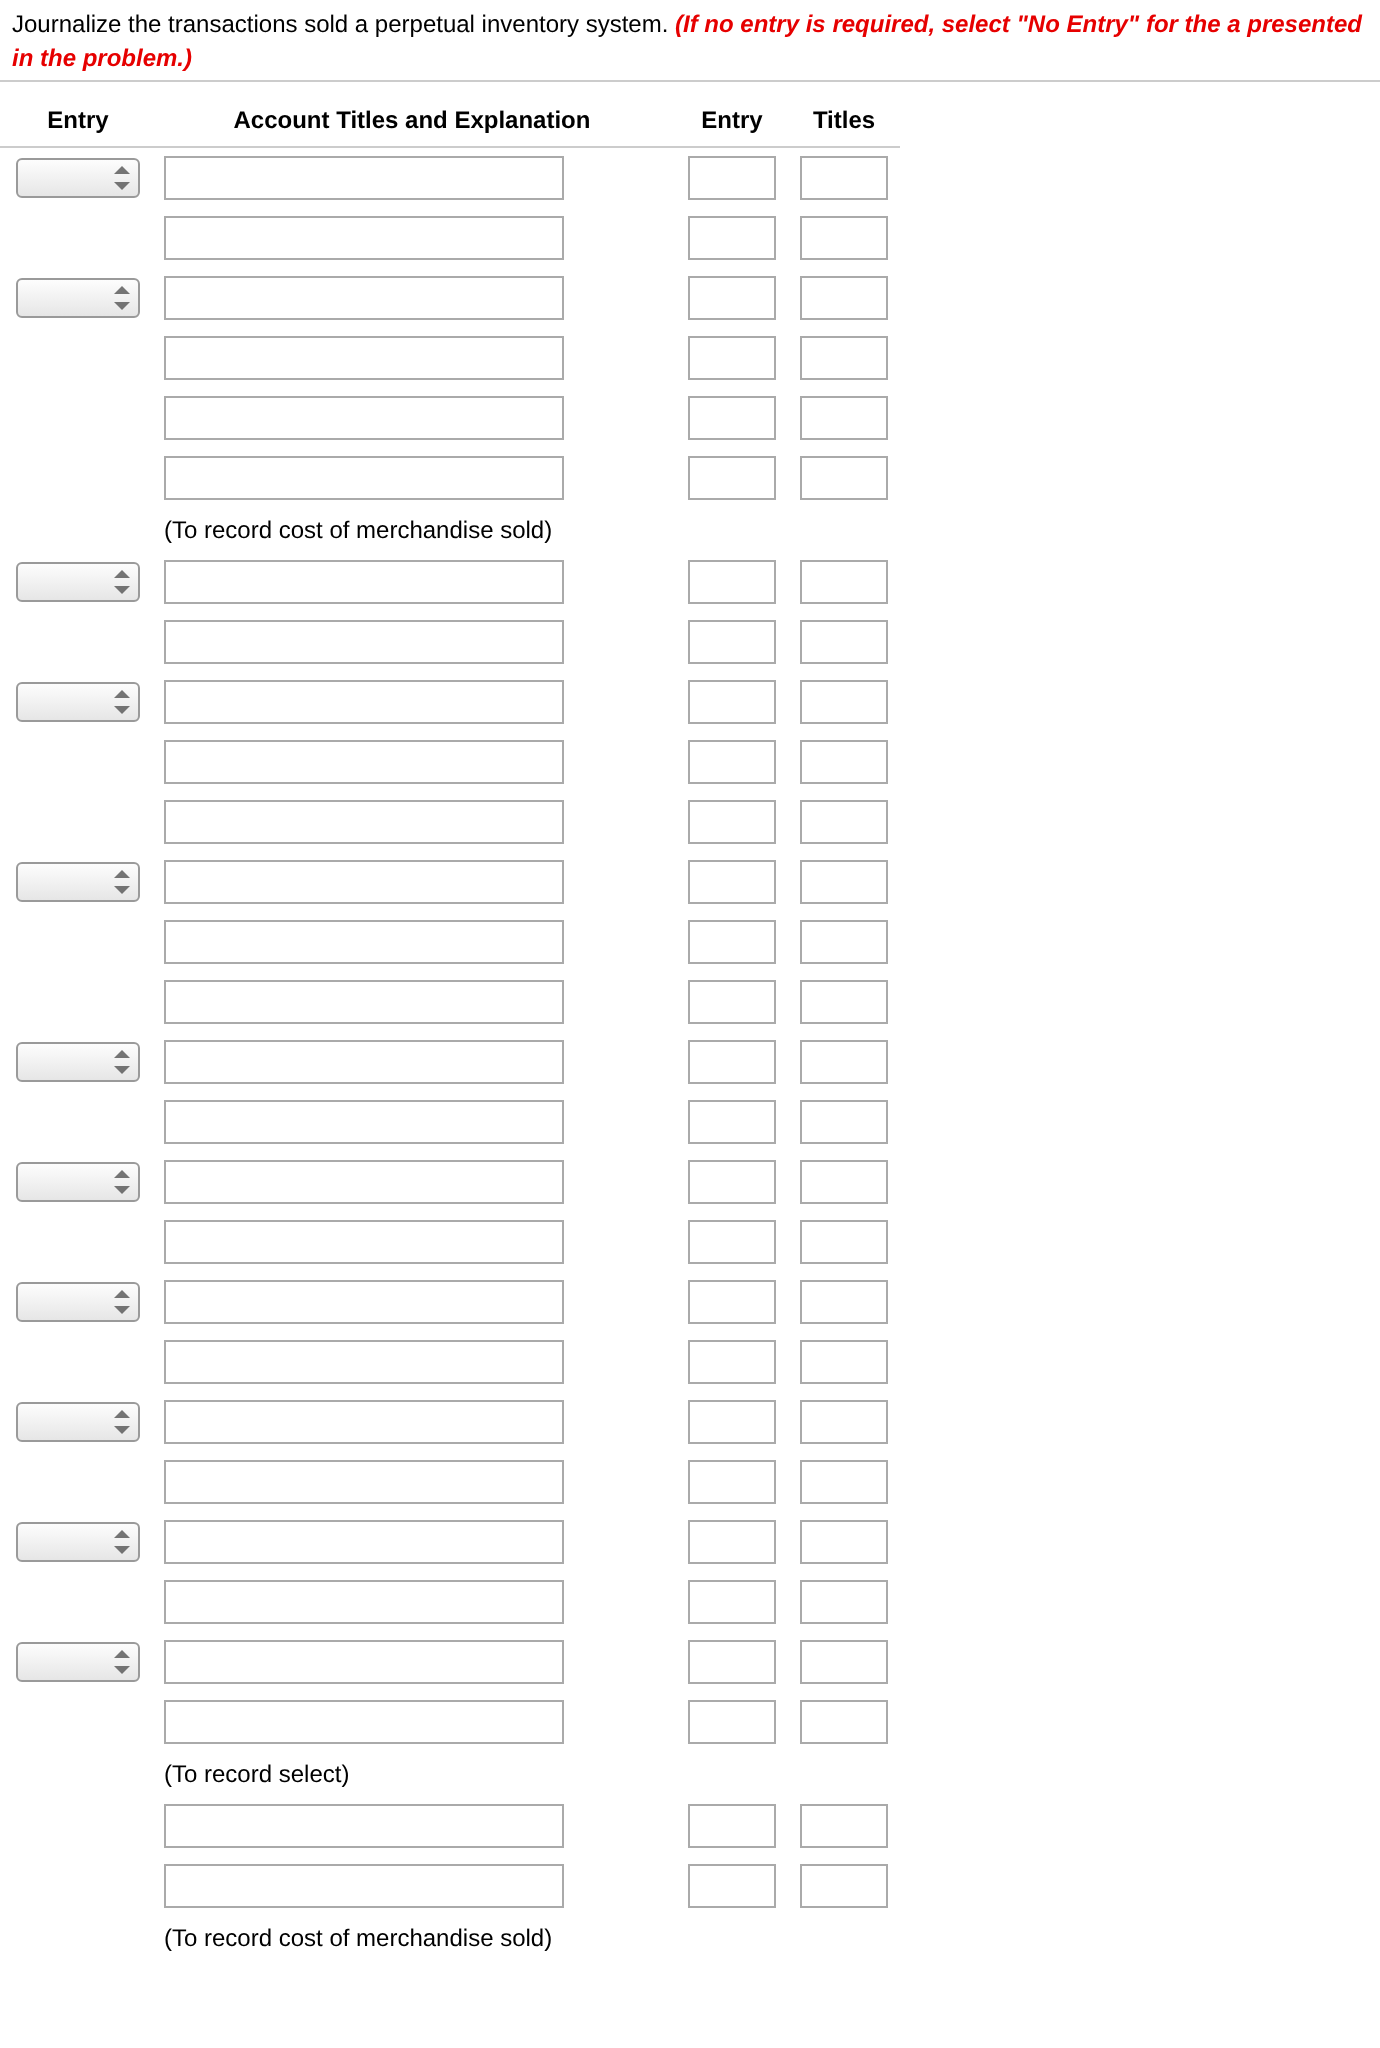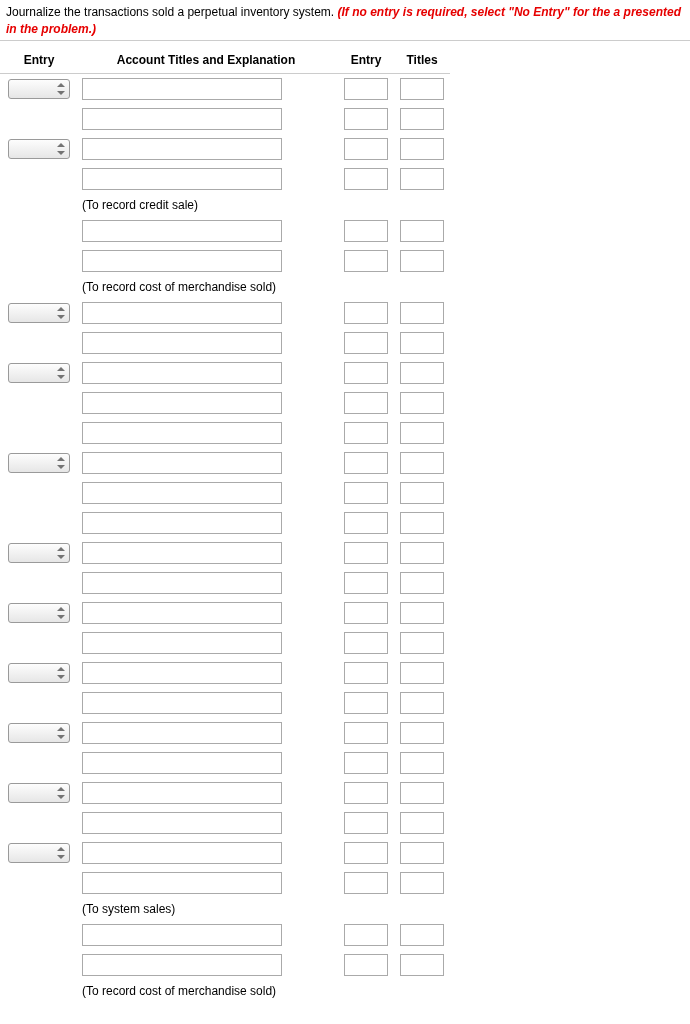--- a/index.html
+++ b/index.html
@@ -118,24 +118,20 @@
         <td class="numcell"><input type="text" class="num" style=""></td>
       </tr>
       <tr>
         <td class="datecell"></td>
         <td><input type="text" class="txt" style=""></td>
         <td class="numcell"><input type="text" class="num" style=""></td>
         <td class="numcell"><input type="text" class="num" style=""></td>
       </tr>
       <tr>
         <td class="datecell"></td>
-        <td class="explain" colspan="3">(To record credit sale)</td>
-      </tr>
-      <tr>
-        <td class="datecell"></td>
         <td><input type="text" class="txt" style=""></td>
         <td class="numcell"><input type="text" class="num" style=""></td>
         <td class="numcell"><input type="text" class="num" style=""></td>
       </tr>
       <tr>
         <td class="datecell"></td>
         <td><input type="text" class="txt" style=""></td>
         <td class="numcell"><input type="text" class="num" style=""></td>
         <td class="numcell"><input type="text" class="num" style=""></td>
       </tr>
@@ -294,21 +290,21 @@
         <td class="numcell"><input type="text" class="num" style=""></td>
       </tr>
       <tr>
         <td class="datecell"></td>
         <td><input type="text" class="txt" style=""></td>
         <td class="numcell"><input type="text" class="num" style=""></td>
         <td class="numcell"><input type="text" class="num" style=""></td>
       </tr>
       <tr>
         <td class="datecell"></td>
-        <td class="explain" colspan="3">(To system sales)</td>
+        <td class="explain" colspan="3">(To record select)</td>
       </tr>
       <tr>
         <td class="datecell"></td>
         <td><input type="text" class="txt" style=""></td>
         <td class="numcell"><input type="text" class="num" style=""></td>
         <td class="numcell"><input type="text" class="num" style=""></td>
       </tr>
       <tr>
         <td class="datecell"></td>
         <td><input type="text" class="txt" style=""></td>

